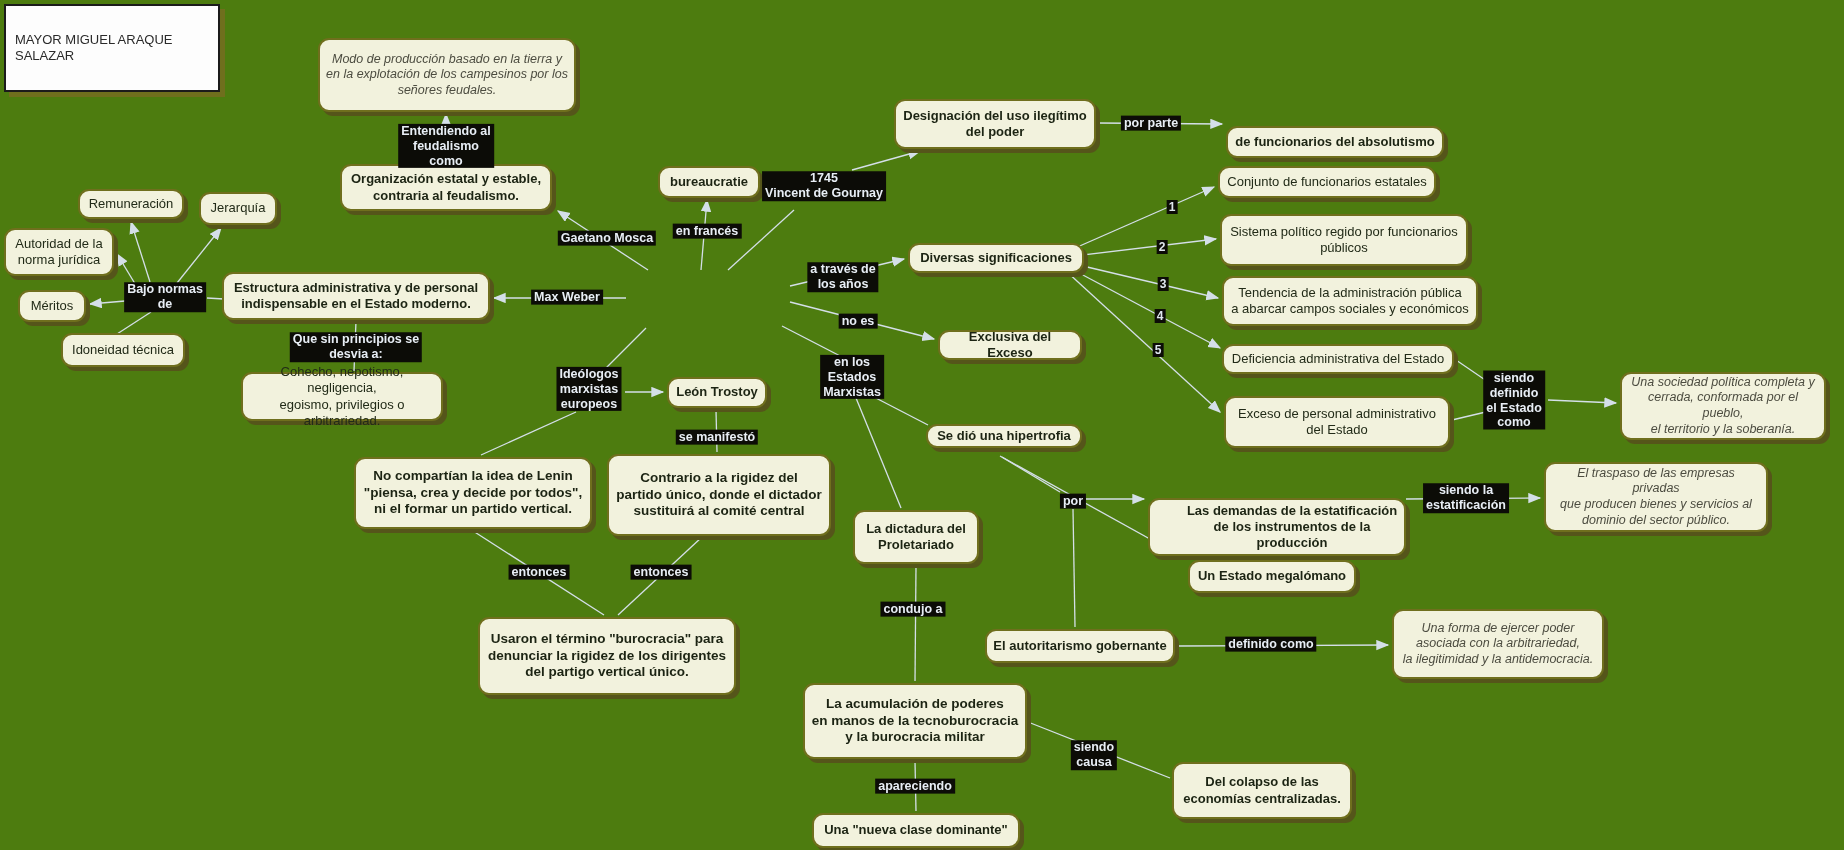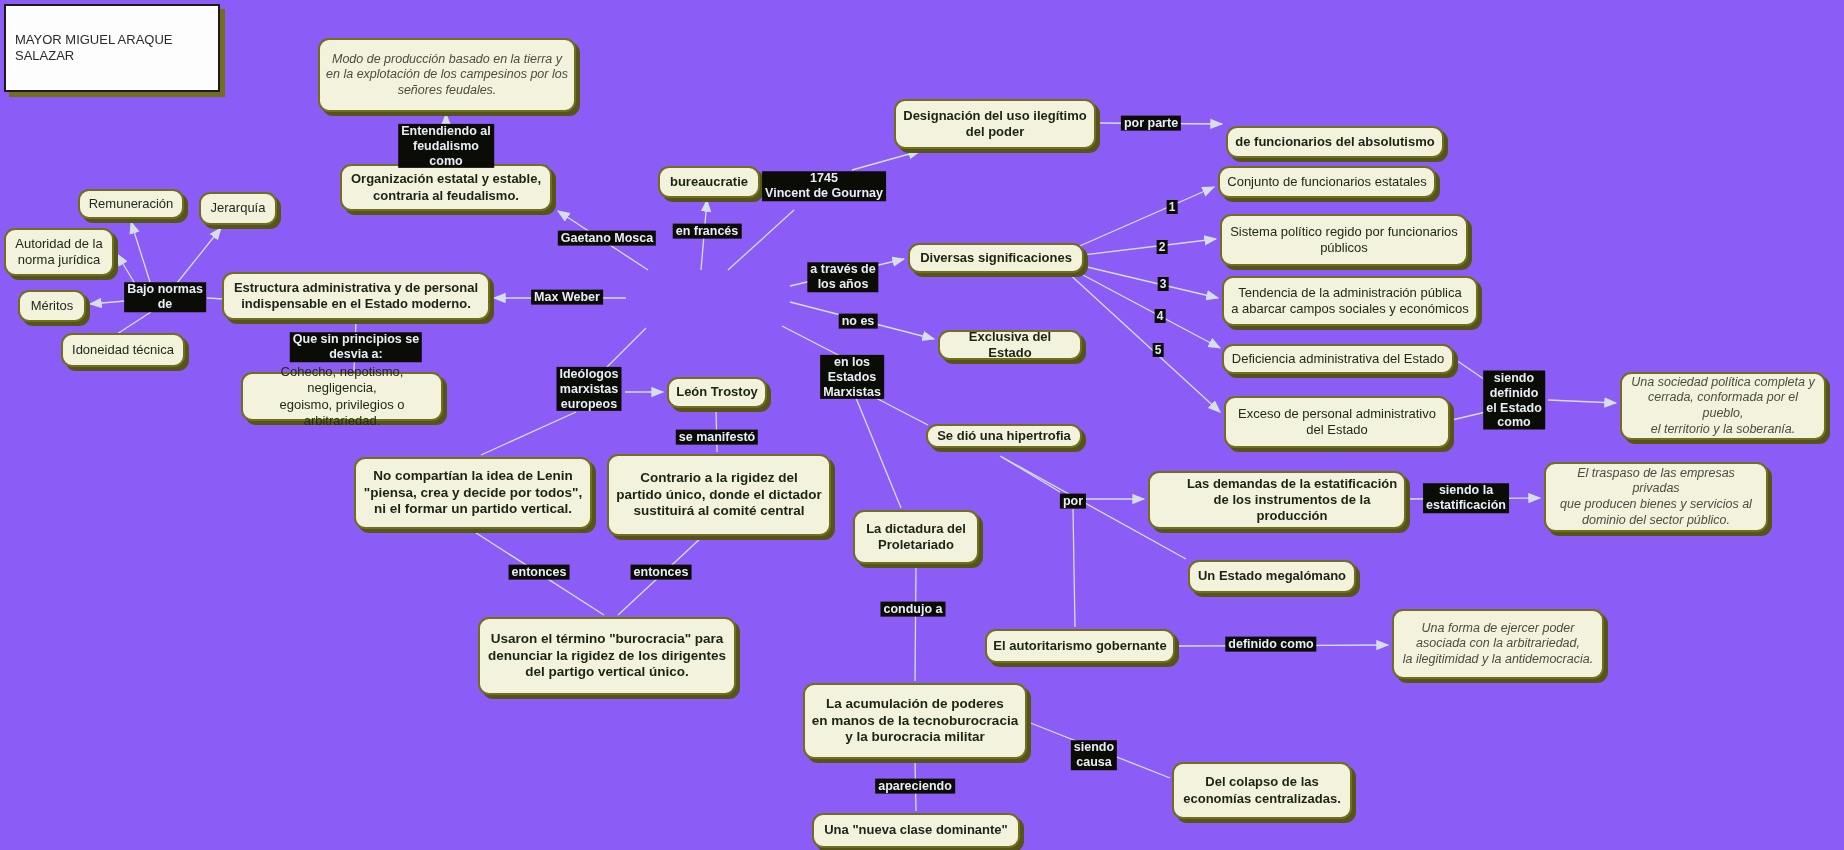--- a/index.html
+++ b/index.html
@@ -1,16 +1,16 @@
 <!DOCTYPE html>
 <html><head>
 <meta charset="utf-8">
 <style>
   html,body{margin:0;padding:0;background:#0c0c07;}
-  #canvas{position:relative;width:1844px;height:850px;background:#8b5cf6;overflow:hidden;
+  #canvas{position:relative;width:1844px;height:850px;background:#4d7c0f;overflow:hidden;
           font-family:"Liberation Sans","DejaVu Sans",sans-serif;}
   #edges{position:absolute;left:0;top:0;width:1844px;height:850px;}
   .node{position:absolute;box-sizing:border-box;background:#f2f2dd;border:2px solid #6f6f1d;
         border-radius:11px;box-shadow:4px 4px 0 #55551a;color:#1c2413;font-weight:bold;
         font-size:13px;line-height:1.25;display:flex;align-items:center;justify-content:center;
         text-align:center;white-space:pre-line;padding:2px 6px;}
   .node.plain{font-weight:normal;color:#222b18;}
   .node.italic{font-weight:normal;font-style:italic;color:#4c4c40;font-size:12.5px;}
   .node.lg{font-size:13.5px;}
   .node.title-node{font-size:23px;letter-spacing:0.5px;color:#80801c;border-radius:13px;}
@@ -95,42 +95,42 @@
   <div class="node plain" style="left:1220px;top:214px;width:248px;height:52px;">Sistema político regido por funcionarios
 públicos</div>
   <div class="node plain" style="left:1222px;top:276px;width:256px;height:50px;">Tendencia de la administración pública
 a abarcar campos sociales y económicos</div>
   <div class="node plain" style="left:1222px;top:344px;width:232px;height:30px;">Deficiencia administrativa del Estado</div>
   <div class="node plain" style="left:1224px;top:396px;width:226px;height:52px;">Exceso de personal administrativo
 del Estado</div>
   <div class="node italic" style="left:1620px;top:372px;width:206px;height:68px;">Una sociedad política completa y
 cerrada, conformada por el pueblo,
 el territorio y la soberanía.</div>
-  <div class="node" style="left:938px;top:330px;width:144px;height:30px;">Exclusiva del Estado</div>
+  <div class="node" style="left:938px;top:330px;width:144px;height:30px;">Exclusiva del Exceso</div>
   <div class="node" style="left:222px;top:272px;width:268px;height:48px;">Estructura administrativa y de personal
 indispensable en el Estado moderno.</div>
   <div class="node plain" style="left:78px;top:189px;width:106px;height:30px;">Remuneración</div>
   <div class="node plain" style="left:199px;top:192px;width:78px;height:33px;">Jerarquía</div>
   <div class="node plain" style="left:4px;top:228px;width:110px;height:48px;">Autoridad de la
 norma jurídica</div>
   <div class="node plain" style="left:18px;top:290px;width:68px;height:32px;text-align:center;">Méritos</div>
   <div class="node plain" style="left:61px;top:333px;width:124px;height:34px;">Idoneidad técnica</div>
   <div class="node plain" style="left:241px;top:372px;width:202px;height:49px;">Cohecho, nepotismo, negligencia,
 egoismo, privilegios o arbitrariedad.</div>
   <div class="node" style="left:667px;top:377px;width:100px;height:31px;">León Trostoy</div>
   <div class="node" style="left:926px;top:424px;width:156px;height:24px;">Se dió una hipertrofia</div>
   <div class="node lg" style="left:354px;top:457px;width:238px;height:72px;">No compartían la idea de Lenin
 "piensa, crea y decide por todos",
 ni el formar un partido vertical.</div>
   <div class="node lg" style="left:607px;top:454px;width:224px;height:82px;">Contrario a la rigidez del
 partido único, donde el dictador
 sustituirá al comité central</div>
   <div class="node" style="left:853px;top:510px;width:126px;height:54px;">La dictadura del
 Proletariado</div>
-  <div class="node" style="left:1148px;top:471px;width:258px;height:58px;padding-left:36px;">Las demandas de la estatificación
+  <div class="node" style="left:1148px;top:498px;width:258px;height:58px;padding-left:36px;">Las demandas de la estatificación
 de los instrumentos de la producción</div>
   <div class="node italic" style="left:1544px;top:462px;width:224px;height:70px;">El traspaso de las empresas privadas
 que producen bienes y servicios al
 dominio del sector público.</div>
   <div class="node" style="left:1188px;top:560px;width:168px;height:33px;">Un Estado megalómano</div>
   <div class="node lg" style="left:478px;top:617px;width:258px;height:78px;">Usaron el término "burocracia" para
 denunciar la rigidez de los dirigentes
 del partigo vertical único.</div>
   <div class="node" style="left:985px;top:629px;width:190px;height:34px;">El autoritarismo gobernante</div>
   <div class="node italic" style="left:1392px;top:609px;width:212px;height:70px;">Una forma de  ejercer poder

